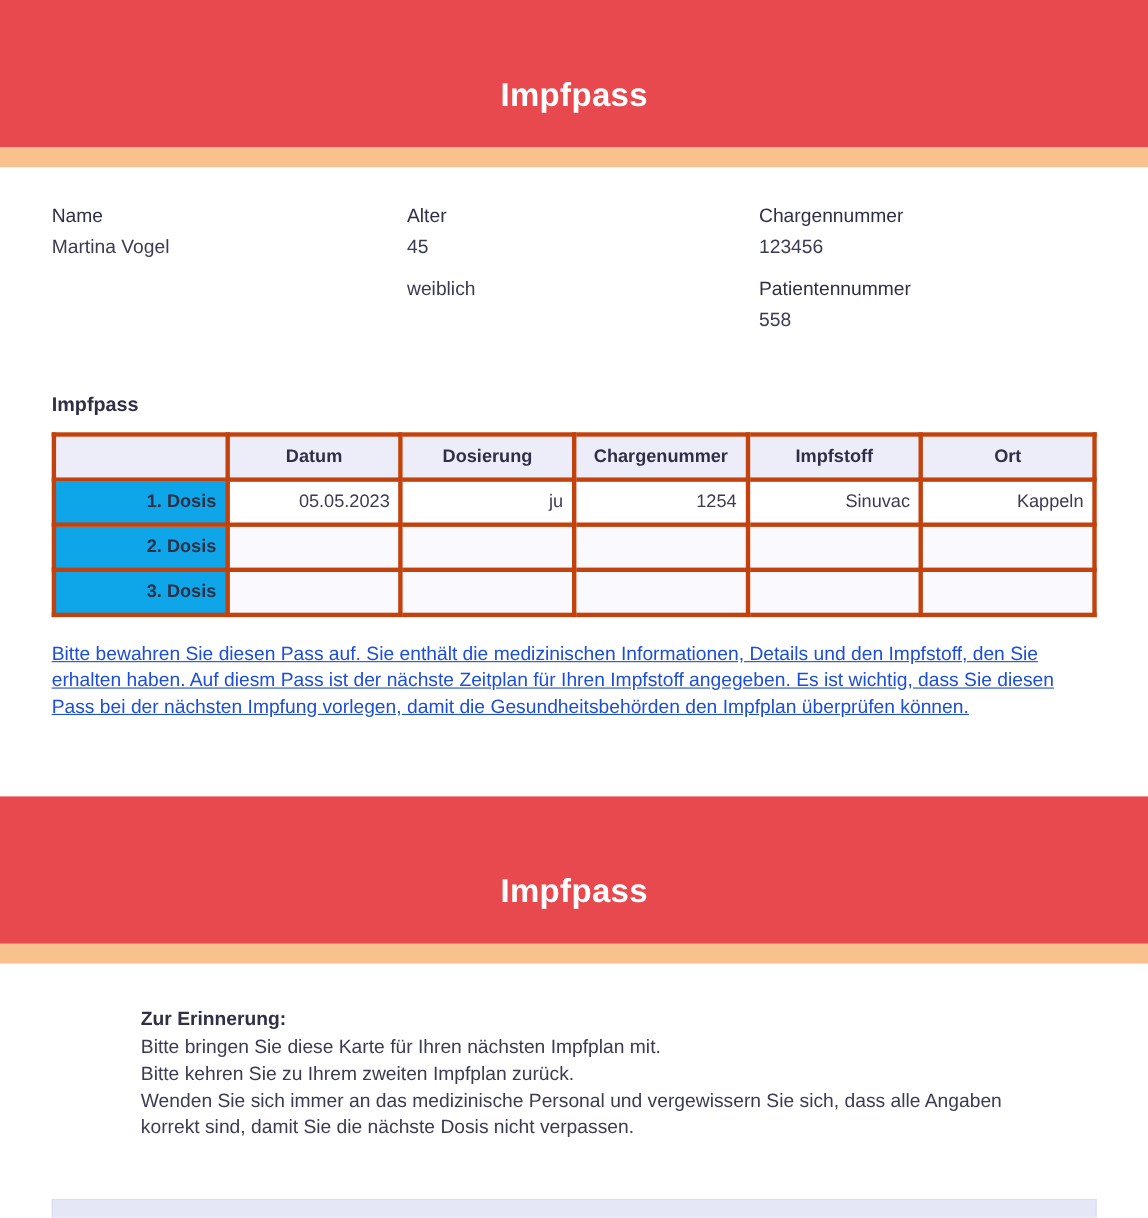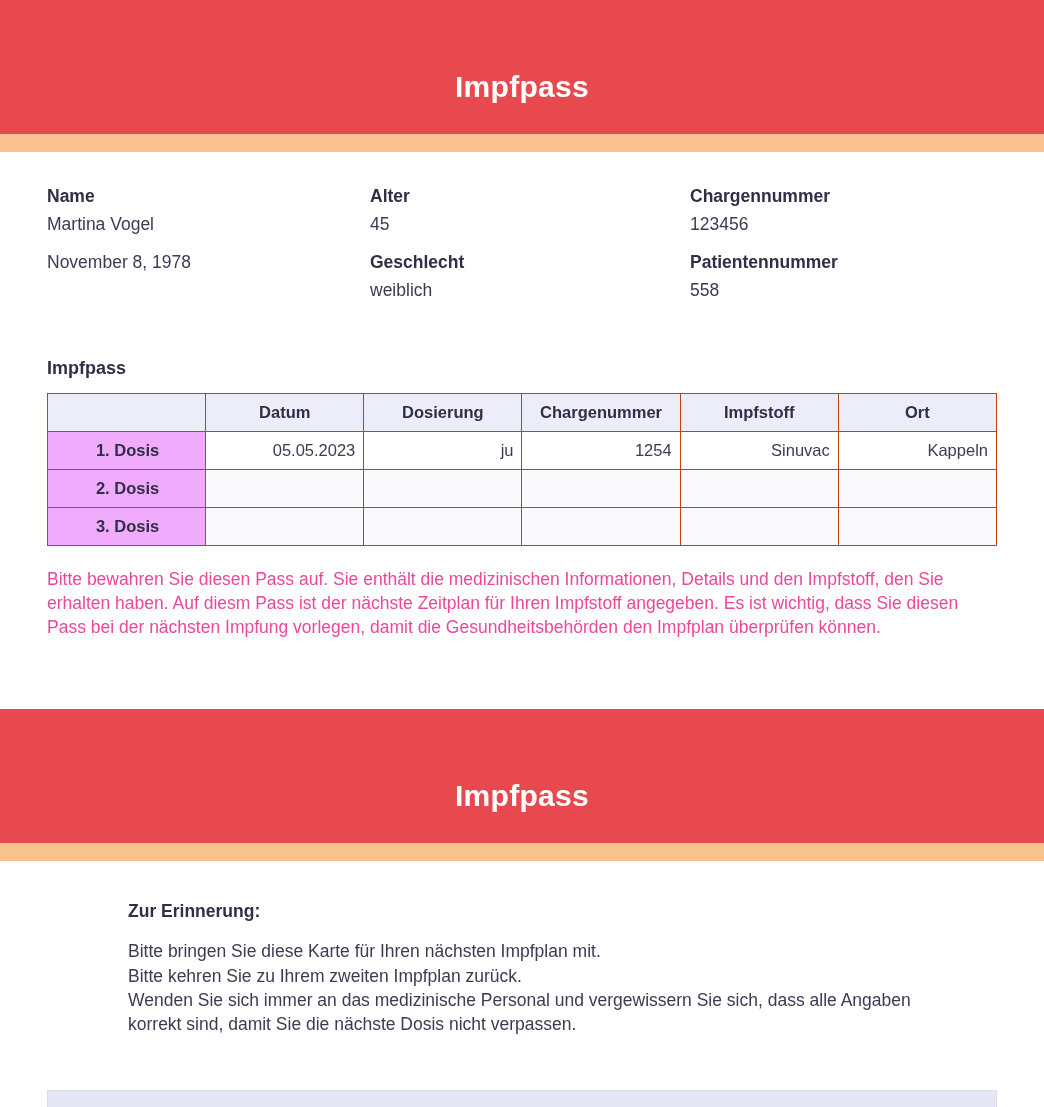--- a/index.html
+++ b/index.html
@@ -30,79 +30,80 @@
   .banner.second { margin-top:70px; }
 
   .content { padding:34px 47px 0 47px; }
 
   .patient-grid {
     display:grid;
     grid-template-columns:323px 320px 1fr;
   }
   .field { margin-bottom:17px; }
   .field-label {
-    font-weight:bold;
+    font-weight:normal;
     font-size:17.5px;
     color:#2f2f45;
     margin-bottom:7px;
   }
   .field-value { font-size:17.5px; color:#3b3b52; }
 
   .section-title {
     font-size:18px;
     font-weight:bold;
     color:#2f2f45;
     margin:40px 0 14px 0;
   }
 
   table.vacc-table {
     width:100%;
     border-collapse:collapse;
     table-layout:fixed;
     font-size:16.5px;
   }
   .vacc-table th, .vacc-table td {
-    border:1px solid #c2410c;
+    border:4px solid #c2410c;
     height:37px;
     padding:0 8px;
     overflow:hidden;
     white-space:nowrap;
   }
   .vacc-table thead th {
     background:#ededfa;
     color:#2f2f45;
     font-weight:bold;
     text-align:center;
   }
   .vacc-table tbody th {
-    background:#f0abfc;
-    color:#2f2f45;
-    font-weight:bold;
-    text-align:center;
+    background:#0ea5e9;
+    color:#2f2f45;
+    font-weight:bold;
+    text-align:right;
     padding-left:10px;
   }
   .vacc-table td { text-align:right; color:#3b3b52; background:#ffffff; }
   .vacc-table tr.empty-row td { background:#fafafe; }
 
   .note {
     margin:22px 0 0 0;
     font-size:17.5px;
     line-height:1.36;
-    color:#ec4899;
+    color:#1d4ed8;
+    text-decoration:underline;
   }
 
   .reminder {
     margin:40px 0 0 128px;
     width:790px;
   }
   .reminder-title {
     font-weight:bold;
     font-size:17.5px;
     color:#2f2f45;
-    margin-bottom:17px;
+    margin-bottom:2px;
   }
   .reminder-line { font-size:17.5px; line-height:1.38; color:#3b3b52; }
 
   .partial-table-strip {
     position:absolute;
     left:47px;
     top:1090px;
     width:950px;
     height:24px;
     background:#e5e6f6;
@@ -127,24 +128,22 @@
     </div>
     <div class="field">
       <div class="field-label">Alter</div>
       <div class="field-value">45</div>
     </div>
     <div class="field">
       <div class="field-label">Chargennummer</div>
       <div class="field-value">123456</div>
     </div>
     <div class="field">
-      <div class="field-value">November 8, 1978</div>
-    </div>
-    <div class="field">
-      <div class="field-label">Geschlecht</div>
+    </div>
+    <div class="field">
       <div class="field-value">weiblich</div>
     </div>
     <div class="field">
       <div class="field-label">Patientennummer</div>
       <div class="field-value">558</div>
     </div>
   </section>
 
   <h2 class="section-title">Impfpass</h2>
 

